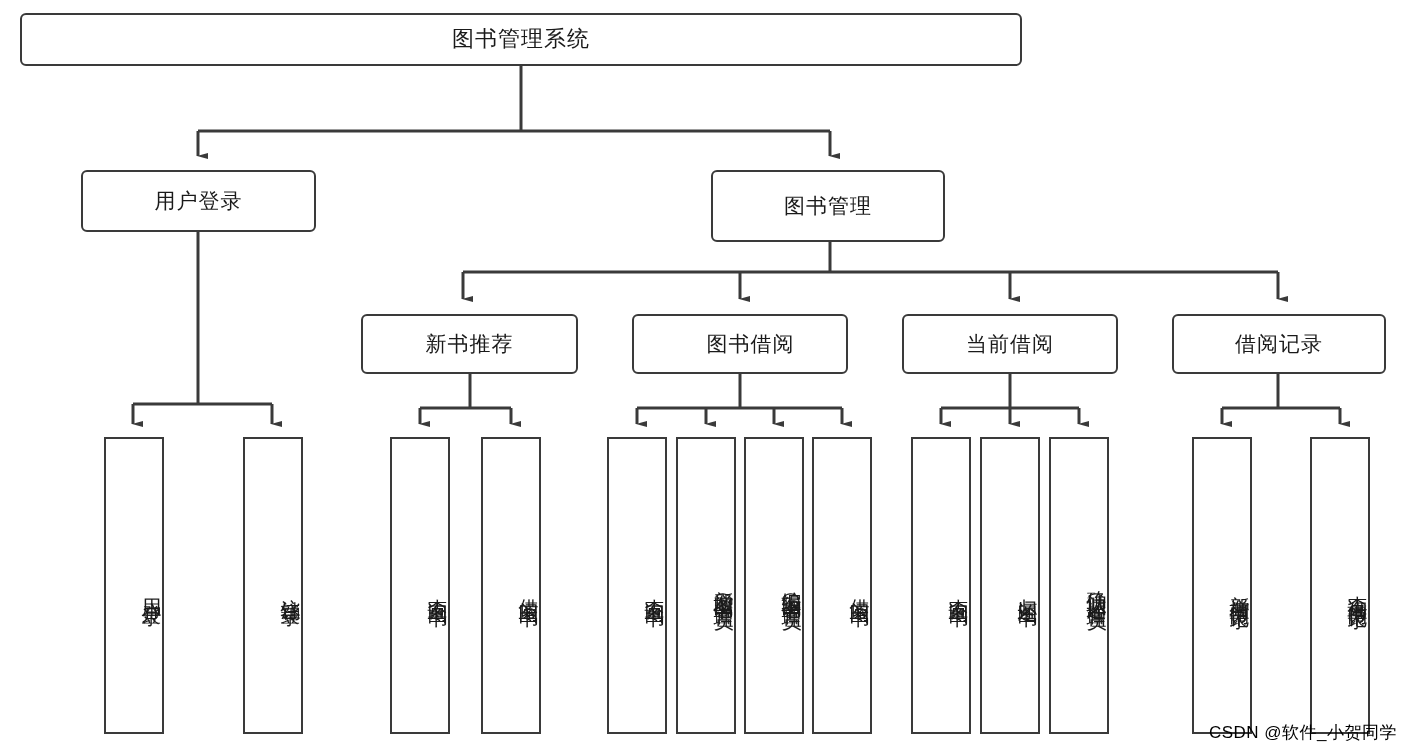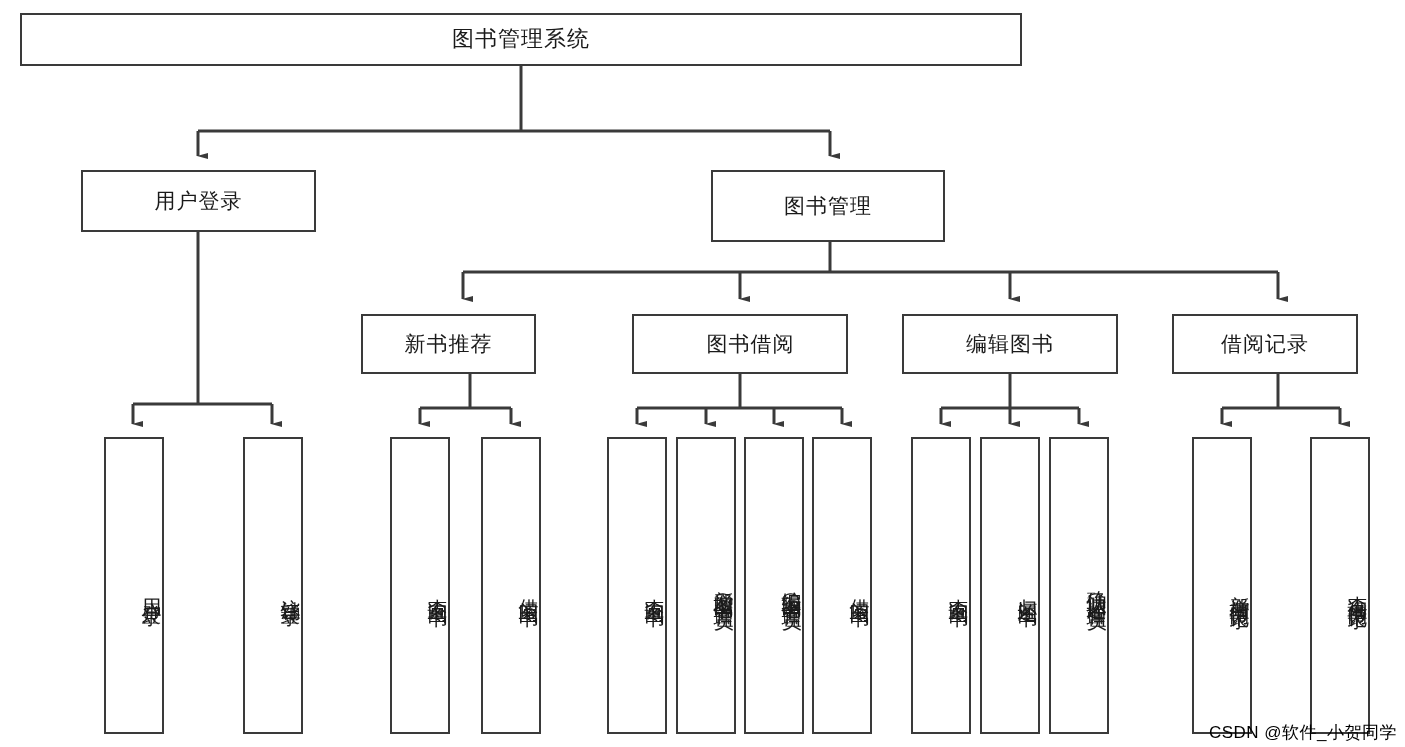--- a/index.html
+++ b/index.html
@@ -34,20 +34,21 @@
     display: flex;
     align-items: center;
     justify-content: center;
     color: #1a1a1a;
     z-index: 2;
   }
   .node.horiz {
     font-size: 21px;
     letter-spacing: 1px;
     line-height: 1.1;
+    border-radius: 6px;
   }
   .node.root {
     font-size: 22px;
   }
   
   .node.leaf {
     font-size: 20px;
     writing-mode: vertical-rl;
     text-orientation: upright;
     align-items: flex-start;
@@ -134,30 +135,30 @@
     <span>图书管理系统</span>
   </div>
 
   <div class="node horiz" style="left:81px; top:170px; width:235px; height:62px;">
     <span>用户登录</span>
   </div>
   <div class="node horiz" style="left:711px; top:170px; width:234px; height:72px;">
     <span>图书管理</span>
   </div>
 
-  <div class="node horiz" style="left:361px; top:314px; width:175px; height:60px;">
+  <div class="node horiz" style="left:361px; top:314px; width:217px; height:60px;">
     <span>新书推荐</span>
   </div>
   <div class="node horiz" style="left:632px; top:314px; width:216px; height:60px;padding-left:21px;">
     <span>图书借阅</span>
   </div>
   <div class="node horiz" style="left:902px; top:314px; width:216px; height:60px;">
-    <span>编辑图书</span>
-  </div>
-  <div class="node horiz" style="left:1172px; top:314px; width:186px; height:60px;">
+    <span>当前借阅</span>
+  </div>
+  <div class="node horiz" style="left:1172px; top:314px; width:214px; height:60px;">
     <span>借阅记录</span>
   </div>
 
   <div class="node leaf" style="left:104px; top:437px; width:60px; height:297px;">
     <span class="leaf-label">用户登录</span>
   </div>
   <div class="node leaf" style="left:243px; top:437px; width:60px; height:297px;">
     <span class="leaf-label">注销登录</span>
   </div>
 

